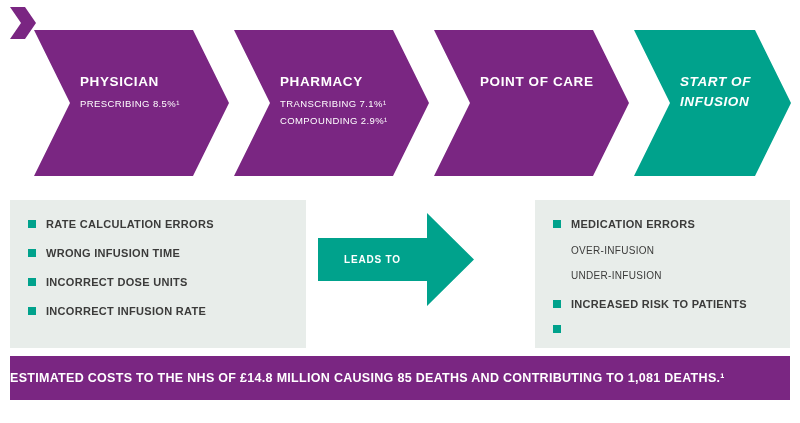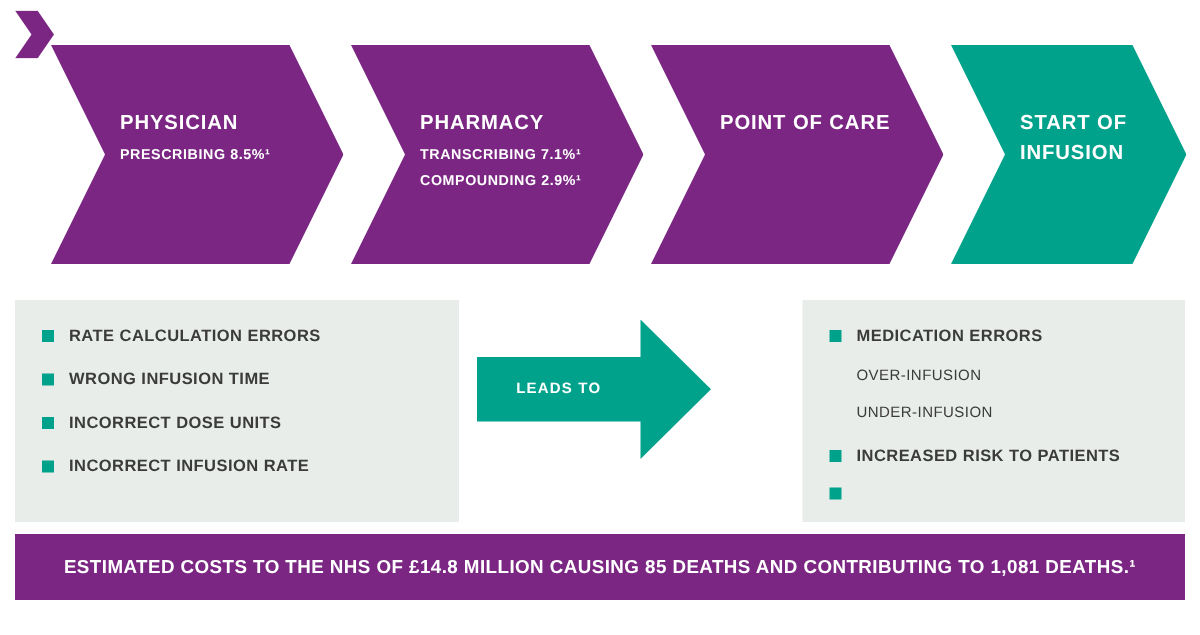--- a/index.html
+++ b/index.html
@@ -18,27 +18,27 @@
     clip-path: polygon(0 0, calc(100% - 11px) 0, 100% 50%, calc(100% - 11px) 100%, 0 100%, 11px 50%);
   }
 
   
   .chevron {
     position:absolute; top:30px; height:146px; color:#fff;
     padding:42px 8px 0 46px;
     clip-path: polygon(0 0, calc(100% - 36px) 0, 100% 50%, calc(100% - 36px) 100%, 0 100%, 36px 50%);
   }
   .chevron.purple { background:var(--purple); }
-  .chevron.teal   { background:var(--teal); }
+  .chevron.teal   { background:var(--teal);font-style:italic; }
   .chev-title {
     font-size:13.5px; font-weight:700; letter-spacing:0.6px;
     white-space:pre-line; line-height:1.5; margin-bottom:4px;
   }
   .chev-sub {
-    font-size:9.5px; font-weight:700; letter-spacing:0.4px;
+    font-size:9.5px; font-weight:400; letter-spacing:0.4px;
     white-space:pre-line; line-height:1.78;
   }
   .step1 { left:34px;  width:195px; }
   .step2 { left:234px; width:195px; }
   .step3 { left:434px; width:195px; }
   .step4 { left:634px; width:157px; }
 
   
   .box {
     position:absolute; top:200px; height:148px; background:var(--box_bg);
@@ -66,21 +66,21 @@
   }
   .leads-label {
     position:absolute; left:0; top:25px; width:109px; height:43px;
     display:flex; align-items:center; justify-content:center;
     color:#fff; font-size:10px; font-weight:700; letter-spacing:0.8px;
   }
 
   
   .banner {
     position:absolute; left:10px; top:356px; width:780px; height:44px;
-    background:var(--purple); display:flex; align-items:center; justify-content:center;
+    background:var(--purple); display:flex; align-items:center; justify-content:flex-start;
     color:#fff; font-size:12.5px; font-weight:700; letter-spacing:0.3px; text-align:center;
   }
 </style>
 </head>
 <body>
 
 <div class="canvas">
 
   <div class="corner"></div>
 

